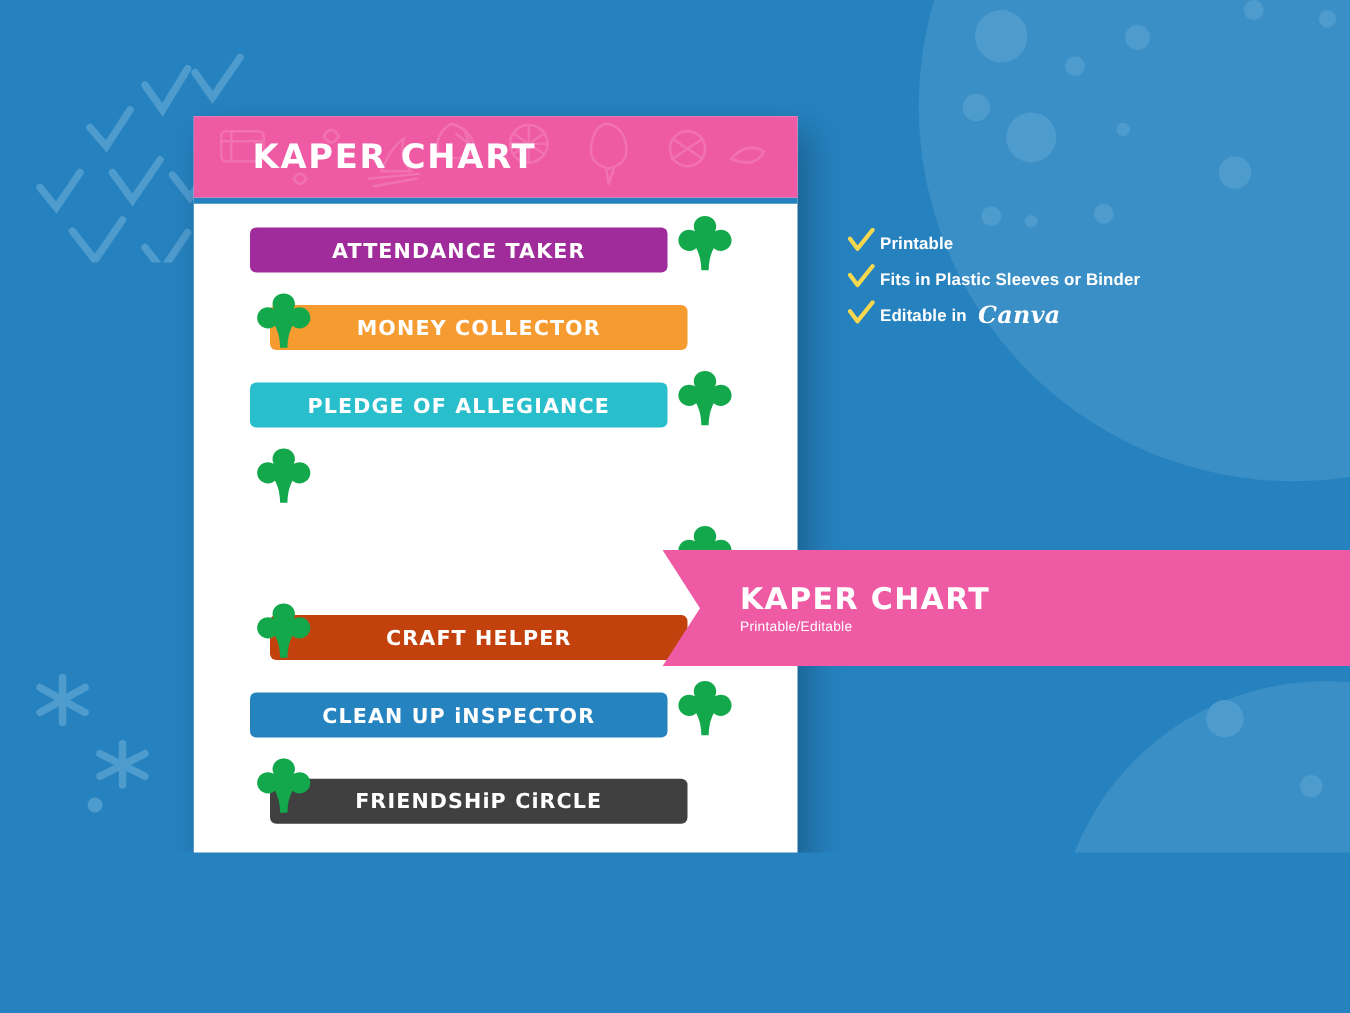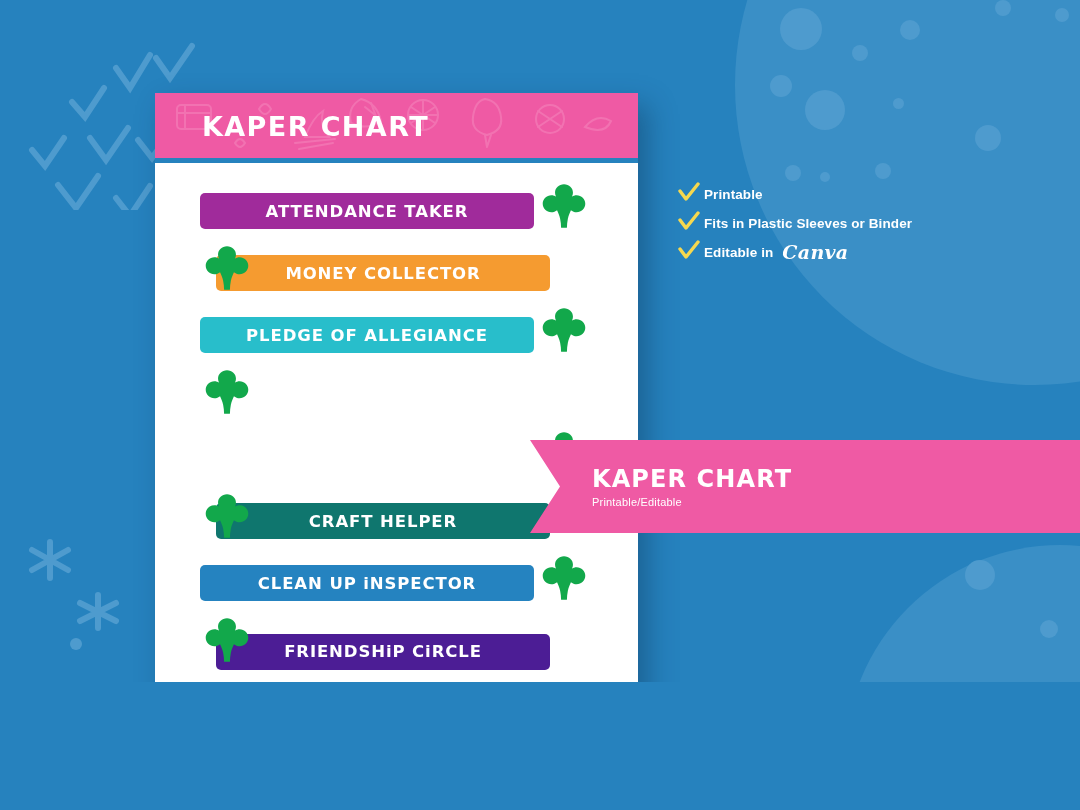--- a/index.html
+++ b/index.html
@@ -71,21 +71,21 @@
     font-family: "DejaVu Sans", sans-serif;
     white-space: nowrap;
   }
   #header-rule {
     height: 5px;
     background: #2682be;
   }
 
   #rows {
     position: relative;
-    padding: 17px 0 0 0;
+    padding: 6px 0 0 0;
   }
   .row {
     position: relative;
     height: 62px;
     display: flex;
     align-items: center;
   }
   .bar {
     height: 36px;
     border-radius: 5px;
@@ -282,37 +282,37 @@
         </div>
         <div class="row badge-right">
           <span class="trefoil"><svg width="56" height="56" viewBox="0 0 100 100">
               <path fill="#12a84b" d="M50 6c-9 0-16 6.5-16 15 0 2.6.7 5 1.9 7.1-2.3-1.7-5.2-2.7-8.4-2.7-8.6 0-15.5 6.8-15.5 15.2 0 8.4 6.9 15.2 15.5 15.2 3.9 0 7.4-1.4 10.1-3.7 1.6 3.4 4.2 9.3 5.5 15.3 1.1 5.1 1.6 10.6 1.7 15.9h10.4c.1-5.3.6-10.8 1.7-15.9 1.3-6 3.9-11.9 5.5-15.3 2.7 2.3 6.2 3.7 10.1 3.7 8.6 0 15.5-6.8 15.5-15.2 0-8.4-6.9-15.2-15.5-15.2-3.2 0-6.1 1-8.4 2.7 1.2-2.1 1.9-4.5 1.9-7.1 0-8.5-7-15-16-15z"></path>
             </svg></span>
         </div>
         <div class="row badge-left">
           <span class="trefoil"><svg width="56" height="56" viewBox="0 0 100 100">
               <path fill="#12a84b" d="M50 6c-9 0-16 6.5-16 15 0 2.6.7 5 1.9 7.1-2.3-1.7-5.2-2.7-8.4-2.7-8.6 0-15.5 6.8-15.5 15.2 0 8.4 6.9 15.2 15.5 15.2 3.9 0 7.4-1.4 10.1-3.7 1.6 3.4 4.2 9.3 5.5 15.3 1.1 5.1 1.6 10.6 1.7 15.9h10.4c.1-5.3.6-10.8 1.7-15.9 1.3-6 3.9-11.9 5.5-15.3 2.7 2.3 6.2 3.7 10.1 3.7 8.6 0 15.5-6.8 15.5-15.2 0-8.4-6.9-15.2-15.5-15.2-3.2 0-6.1 1-8.4 2.7 1.2-2.1 1.9-4.5 1.9-7.1 0-8.5-7-15-16-15z"></path>
             </svg></span>
-          <div class="bar" style="background: #0f766e;">
+          <div class="bar" style="background: #c2410c;">
             <span>CRAFT HELPER</span>
           </div>
         </div>
         <div class="row badge-right">
           <div class="bar" style="background: rgb(37, 131, 192);">
             <span>CLEAN UP iNSPECTOR</span>
           </div>
           <span class="trefoil"><svg width="56" height="56" viewBox="0 0 100 100">
               <path fill="#12a84b" d="M50 6c-9 0-16 6.5-16 15 0 2.6.7 5 1.9 7.1-2.3-1.7-5.2-2.7-8.4-2.7-8.6 0-15.5 6.8-15.5 15.2 0 8.4 6.9 15.2 15.5 15.2 3.9 0 7.4-1.4 10.1-3.7 1.6 3.4 4.2 9.3 5.5 15.3 1.1 5.1 1.6 10.6 1.7 15.9h10.4c.1-5.3.6-10.8 1.7-15.9 1.3-6 3.9-11.9 5.5-15.3 2.7 2.3 6.2 3.7 10.1 3.7 8.6 0 15.5-6.8 15.5-15.2 0-8.4-6.9-15.2-15.5-15.2-3.2 0-6.1 1-8.4 2.7 1.2-2.1 1.9-4.5 1.9-7.1 0-8.5-7-15-16-15z"></path>
             </svg></span>
         </div>
         <div class="row badge-left">
           <span class="trefoil"><svg width="56" height="56" viewBox="0 0 100 100">
               <path fill="#12a84b" d="M50 6c-9 0-16 6.5-16 15 0 2.6.7 5 1.9 7.1-2.3-1.7-5.2-2.7-8.4-2.7-8.6 0-15.5 6.8-15.5 15.2 0 8.4 6.9 15.2 15.5 15.2 3.9 0 7.4-1.4 10.1-3.7 1.6 3.4 4.2 9.3 5.5 15.3 1.1 5.1 1.6 10.6 1.7 15.9h10.4c.1-5.3.6-10.8 1.7-15.9 1.3-6 3.9-11.9 5.5-15.3 2.7 2.3 6.2 3.7 10.1 3.7 8.6 0 15.5-6.8 15.5-15.2 0-8.4-6.9-15.2-15.5-15.2-3.2 0-6.1 1-8.4 2.7 1.2-2.1 1.9-4.5 1.9-7.1 0-8.5-7-15-16-15z"></path>
             </svg></span>
-          <div class="bar" style="background: #4c1d95; margin-top: 13px;">
+          <div class="bar" style="background: #404040; margin-top: 13px;">
             <span>FRIENDSHiP CiRCLE</span>
           </div>
         </div>
       </div>
   </div>
 
   <div id="ribbon">
     <div id="ribbon-inner">
       <div id="ribbon-title">KAPER CHART</div>
       <div id="ribbon-sub">Printable/Editable</div>

